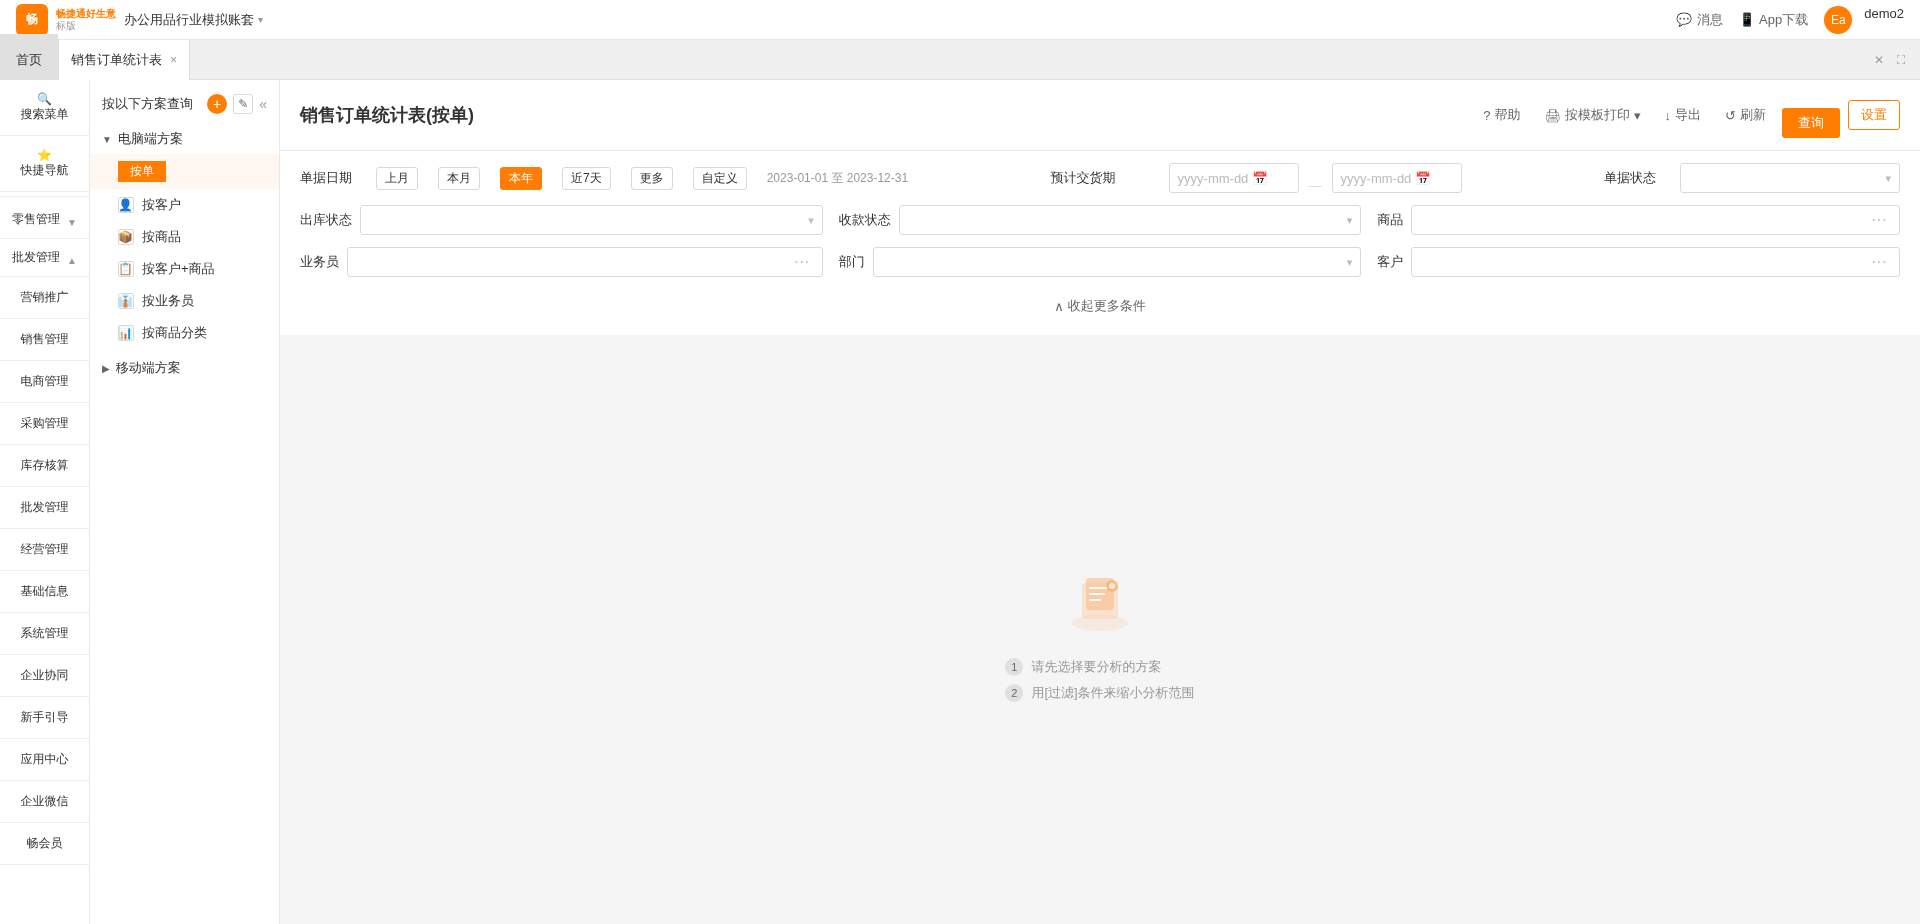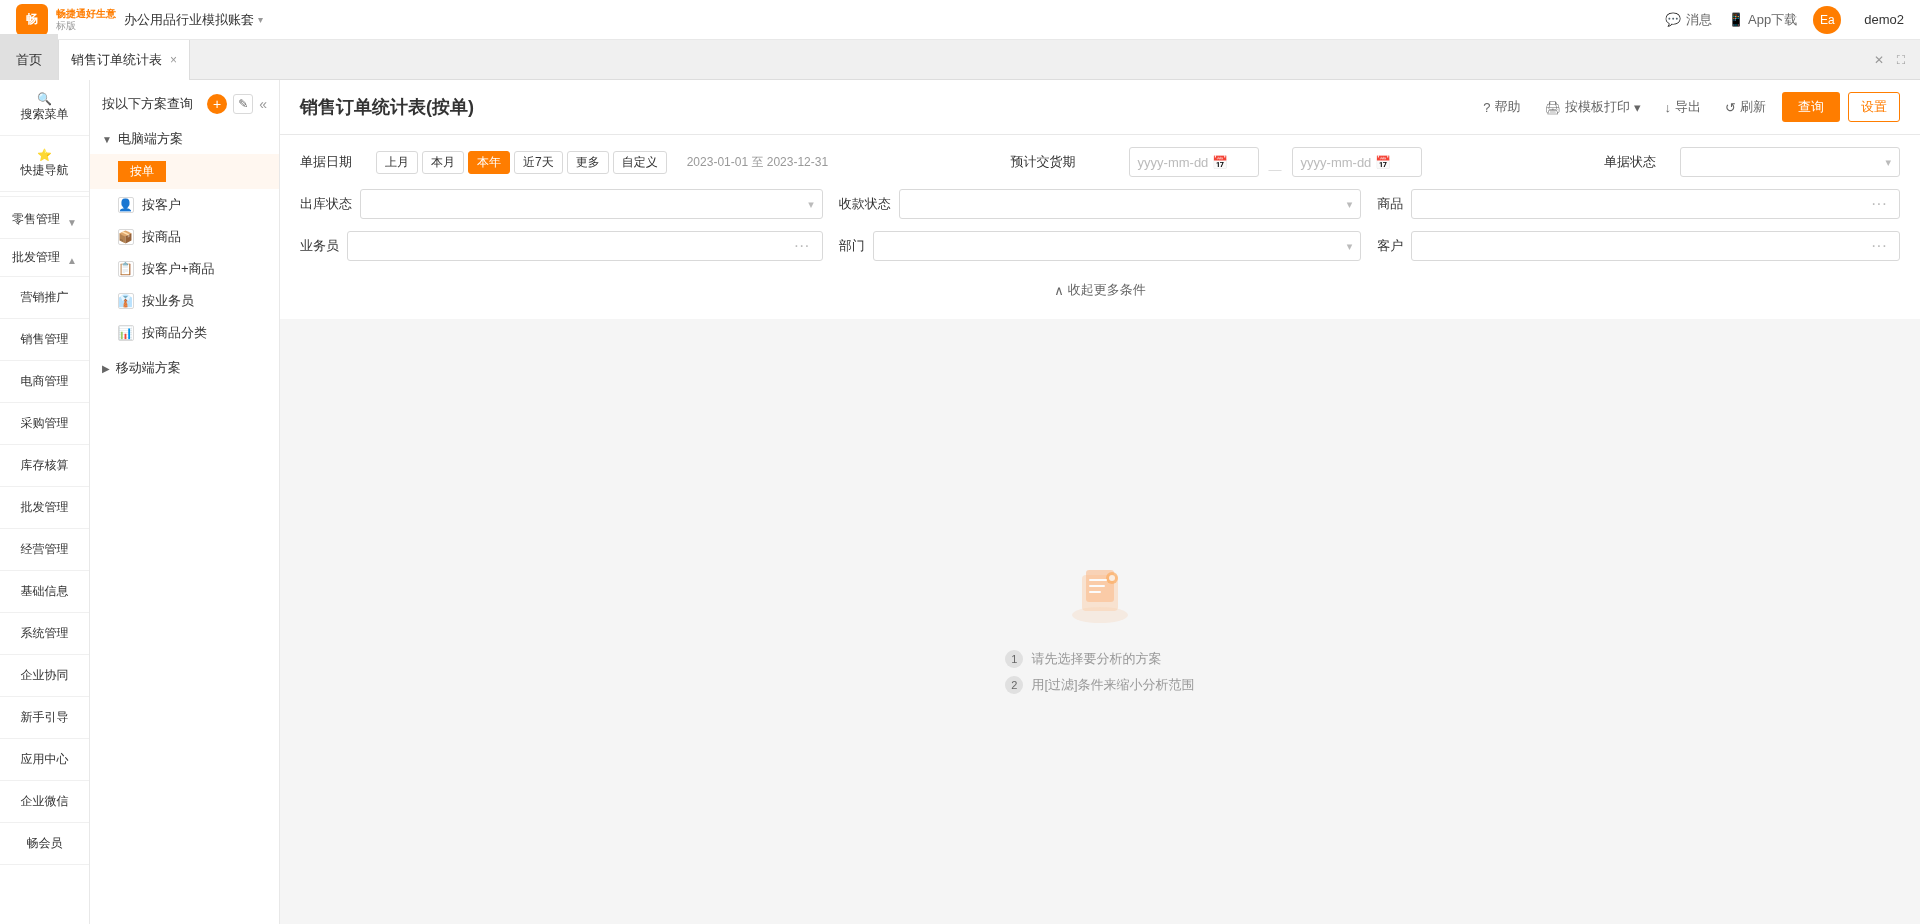--- a/index.html
+++ b/index.html
@@ -56,28 +56,28 @@
 
     
     .right-main { flex: 1; display: flex; flex-direction: column; overflow: hidden; background: #f5f5f5; }
 
     
     .page-header { background: #fff; padding: 12px 20px 0 20px; border-bottom: 1px solid #e8e8e8; }
     .page-title-row { display: flex; align-items: center; justify-content: space-between; margin-bottom: 12px; }
     .page-title { font-size: 18px; font-weight: 600; color: #333; }
     .page-actions { display: flex; gap: 8px; align-items: center; }
     .page-action-btn { display: flex; align-items: center; gap: 4px; font-size: 13px; color: #666; cursor: pointer; padding: 4px 8px; border-radius: 3px; }
-    .btn-primary { background: #ff7d00; color: #fff; border: none; padding: 6px 16px; border-radius: 3px; cursor: pointer; font-size: 13px; }
+    .btn-primary { background: #ff7d00; color: #fff; border: none; padding: 6px 16px; border-radius: 3px; cursor: pointer; font-size: 13px; margin-top: 16px; }
     .btn-setting { background: #fff; color: #ff7d00; border: 1px solid #ff7d00; padding: 5px 12px; border-radius: 3px; cursor: pointer; font-size: 13px; }
 
     
     .filter-section { background: #fff; padding: 12px 20px; }
     .filter-row { display: flex; align-items: center; gap: 16px; margin-bottom: 12px; }
     .filter-label { font-size: 13px; color: #333; white-space: nowrap; min-width: 60px; }
-    .date-shortcuts { display: flex; gap: 4px; align-items: center; }
+    .date-shortcuts { display: flex; gap: 20px; align-items: center; }
     .date-btn { padding: 2px 8px; font-size: 12px; border: 1px solid #d9d9d9; border-radius: 3px; cursor: pointer; color: #333; background: #fff; }
     .date-btn.active { background: #ff7d00; color: #fff; border-color: #ff7d00; }
     .date-range-display { font-size: 12px; color: #999; margin-left: 4px; }
     .filter-select { flex: 1; height: 30px; border: 1px solid #d9d9d9; border-radius: 3px; display: flex; align-items: center; justify-content: space-between; padding: 0 8px; cursor: pointer; background: #fff; font-size: 13px; color: #999; }
     .filter-select .arrow { color: #bbb; font-size: 11px; }
     .date-input-group { display: flex; align-items: flex-end; gap: 6px; padding-left: 37px; }
     .date-input { height: 30px; border: 1px solid #d9d9d9; border-radius: 3px; padding: 0 8px; font-size: 13px; color: #bbb; display: flex; align-items: center; gap: 4px; min-width: 130px; }
     .filter-input { flex: 1; height: 30px; border: 1px solid #d9d9d9; border-radius: 3px; padding: 0 8px; font-size: 13px; background: #fff; display: flex; align-items: center; }
     .ellipsis-btn { color: #bbb; cursor: pointer; font-size: 16px; padding: 0 4px; }
     .collapse-btn { text-align: center; padding: 8px; font-size: 13px; color: #666; cursor: pointer; display: flex; align-items: center; justify-content: center; gap: 4px; }
@@ -112,21 +112,21 @@
   </div>
   <div class="top-bar-right">
     <div class="top-bar-action">
       <span>💬</span>
       <span>消息</span>
     </div>
     <div class="top-bar-action">
       <span>📱</span>
       <span>App下载</span>
     </div>
-    <div style="display:flex;align-items:center;gap:23px;">
+    <div style="display:flex;gap:12px;">
       <div class="avatar">
         <span>Ea</span>
       </div>
       <span class="username">demo2</span>
     </div>
   </div>
 </div>
 
 <div class="tab-bar">
   <div class="tab-home">

